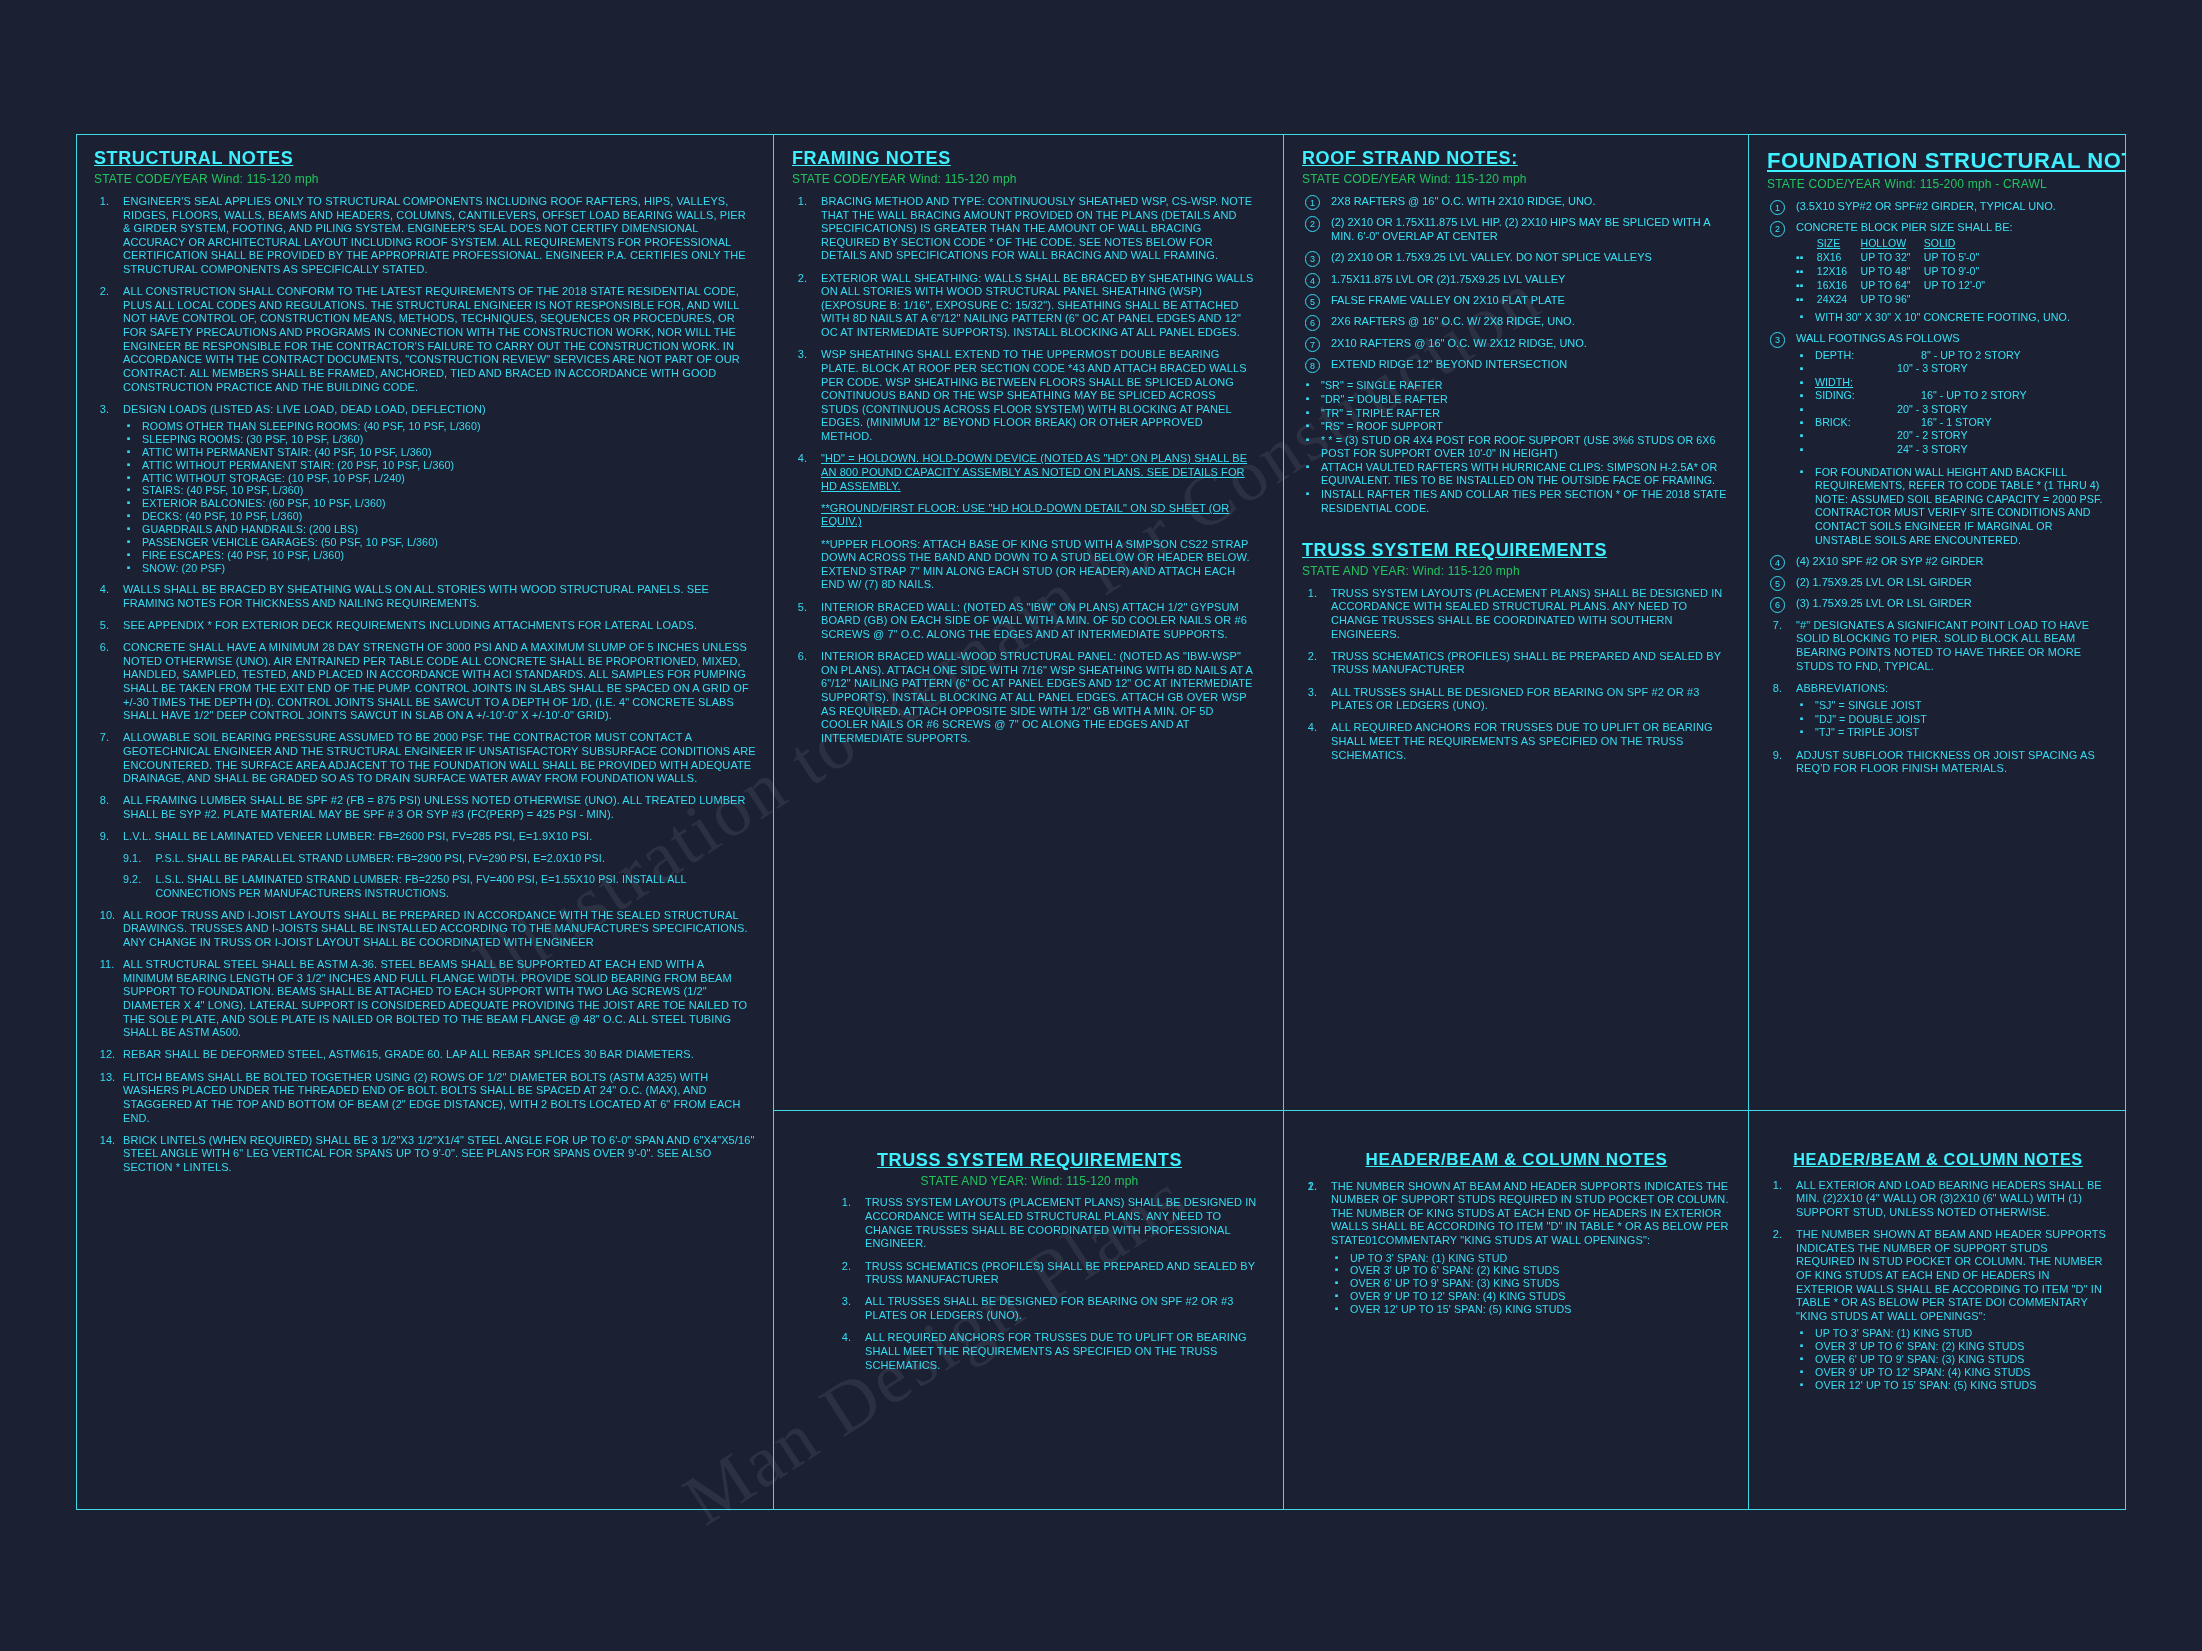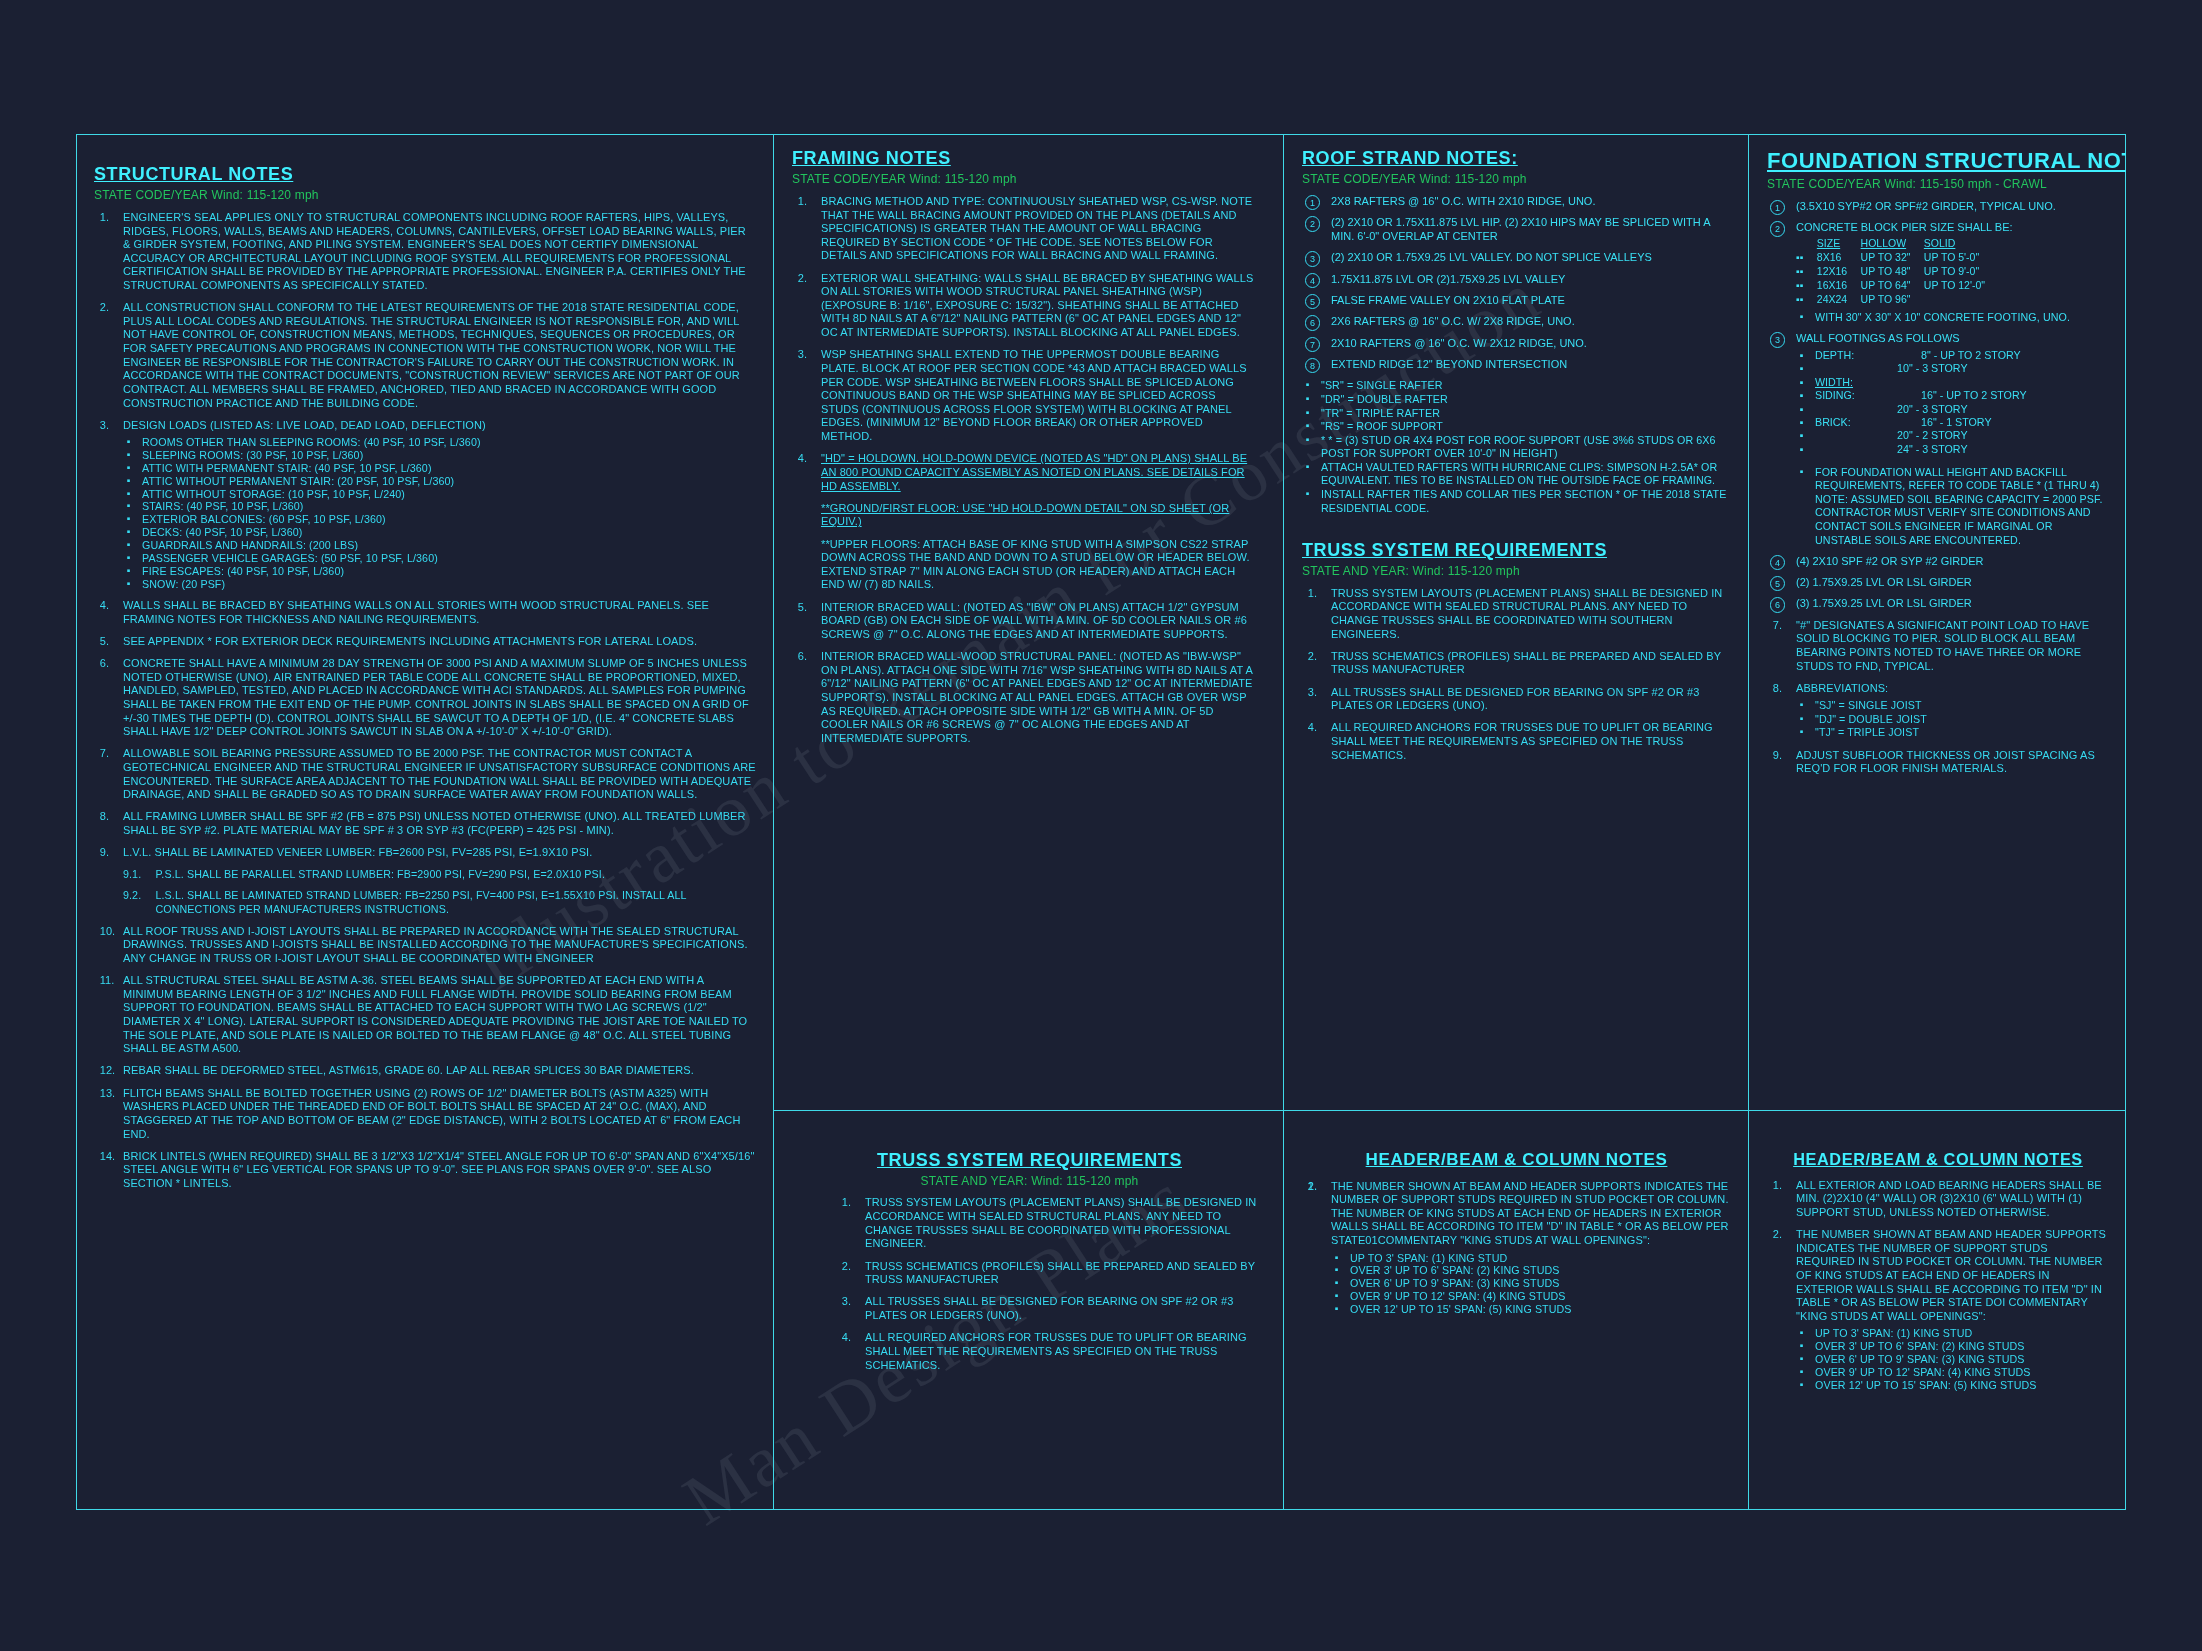--- a/index.html
+++ b/index.html
@@ -99,21 +99,21 @@
   <span style="left:669px; top:1472px;">Man Design Plans</span>
 </div>
 
 <div id="sheet">
 
   <div class="vline" style="left:696px;"></div>
   <div class="vline" style="left:1206px;"></div>
   <div class="vline" style="left:1671px;"></div>
   <div class="hline" style="top:975px; left:696px; right:0;"></div>
 
-  <div class="pane" style="left:0; top:16px; width:696px; height:1373px;">
+  <div class="pane" style="left:0; top:0; width:696px; height:1373px;">
     <h2 class="title">STRUCTURAL NOTES</h2>
     <p class="subtitle">STATE CODE/YEAR Wind: 115-120 mph</p>
 
     <ol class="notes">
       <li><span class="num">1.</span><span>ENGINEER'S SEAL APPLIES ONLY TO STRUCTURAL COMPONENTS INCLUDING ROOF RAFTERS, HIPS, VALLEYS, RIDGES, FLOORS, WALLS, BEAMS AND HEADERS, COLUMNS, CANTILEVERS, OFFSET LOAD BEARING WALLS, PIER &amp; GIRDER SYSTEM, FOOTING, AND PILING SYSTEM. ENGINEER'S SEAL DOES NOT CERTIFY DIMENSIONAL ACCURACY OR ARCHITECTURAL LAYOUT INCLUDING ROOF SYSTEM. ALL REQUIREMENTS FOR PROFESSIONAL CERTIFICATION SHALL BE PROVIDED BY THE APPROPRIATE PROFESSIONAL. ENGINEER P.A. CERTIFIES ONLY THE STRUCTURAL COMPONENTS AS SPECIFICALLY STATED.</span></li>
       <li><span class="num">2.</span><span>ALL CONSTRUCTION SHALL CONFORM TO THE LATEST REQUIREMENTS OF THE 2018 STATE RESIDENTIAL CODE, PLUS ALL LOCAL CODES AND REGULATIONS. THE STRUCTURAL ENGINEER IS NOT RESPONSIBLE FOR, AND WILL NOT HAVE CONTROL OF, CONSTRUCTION MEANS, METHODS, TECHNIQUES, SEQUENCES OR PROCEDURES, OR FOR SAFETY PRECAUTIONS AND PROGRAMS IN CONNECTION WITH THE CONSTRUCTION WORK, NOR WILL THE ENGINEER BE RESPONSIBLE FOR THE CONTRACTOR'S FAILURE TO CARRY OUT THE CONSTRUCTION WORK. IN ACCORDANCE WITH THE CONTRACT DOCUMENTS, "CONSTRUCTION REVIEW" SERVICES ARE NOT PART OF OUR CONTRACT. ALL MEMBERS SHALL BE FRAMED, ANCHORED, TIED AND BRACED IN ACCORDANCE WITH GOOD CONSTRUCTION PRACTICE AND THE BUILDING CODE.</span></li>
       <li>
         <span class="num">3.</span>
         <span>DESIGN LOADS (LISTED AS: LIVE LOAD, DEAD LOAD, DEFLECTION)</span>
         <ul class="bul tight">
@@ -197,21 +197,21 @@
     <ol class="notes">
       <li><span class="num">1.</span><span>TRUSS SYSTEM LAYOUTS (PLACEMENT PLANS) SHALL BE DESIGNED IN ACCORDANCE WITH SEALED STRUCTURAL PLANS. ANY NEED TO  CHANGE TRUSSES SHALL BE COORDINATED  WITH SOUTHERN ENGINEERS.</span></li>
       <li><span class="num">2.</span><span>TRUSS SCHEMATICS (PROFILES) SHALL BE PREPARED AND SEALED BY TRUSS MANUFACTURER</span></li>
       <li><span class="num">3.</span><span>ALL TRUSSES SHALL BE DESIGNED FOR  BEARING ON SPF #2 OR #3 PLATES OR LEDGERS  (UNO).</span></li>
       <li><span class="num">4.</span><span>ALL REQUIRED ANCHORS FOR TRUSSES DUE  TO UPLIFT OR BEARING SHALL MEET THE REQUIREMENTS AS SPECIFIED ON THE TRUSS SCHEMATICS.</span></li>
     </ol>
   </div>
 
   <div class="pane" style="left:1673px; top:0; width:376px; height:1373px;">
     <h2 class="title" style="font-size:22px;">FOUNDATION STRUCTURAL NOTES</h2>
-    <p class="subtitle">STATE CODE/YEAR Wind: 115-150 mph - CRAWL</p>
+    <p class="subtitle">STATE CODE/YEAR Wind: 115-200 mph - CRAWL</p>
 
     <ol class="circled">
       <li><span class="cnum"><span class="circ">1</span></span><span>(3.5x10 SYP#2 OR SPF#2 GIRDER, TYPICAL UNO.</span></li>
       <li>
         <span class="cnum"><span class="circ">2</span></span>
         <span>CONCRETE BLOCK PIER SIZE SHALL BE:</span>
         <table class="tbl">
           <tbody>
               <tr>
             <th></th>

